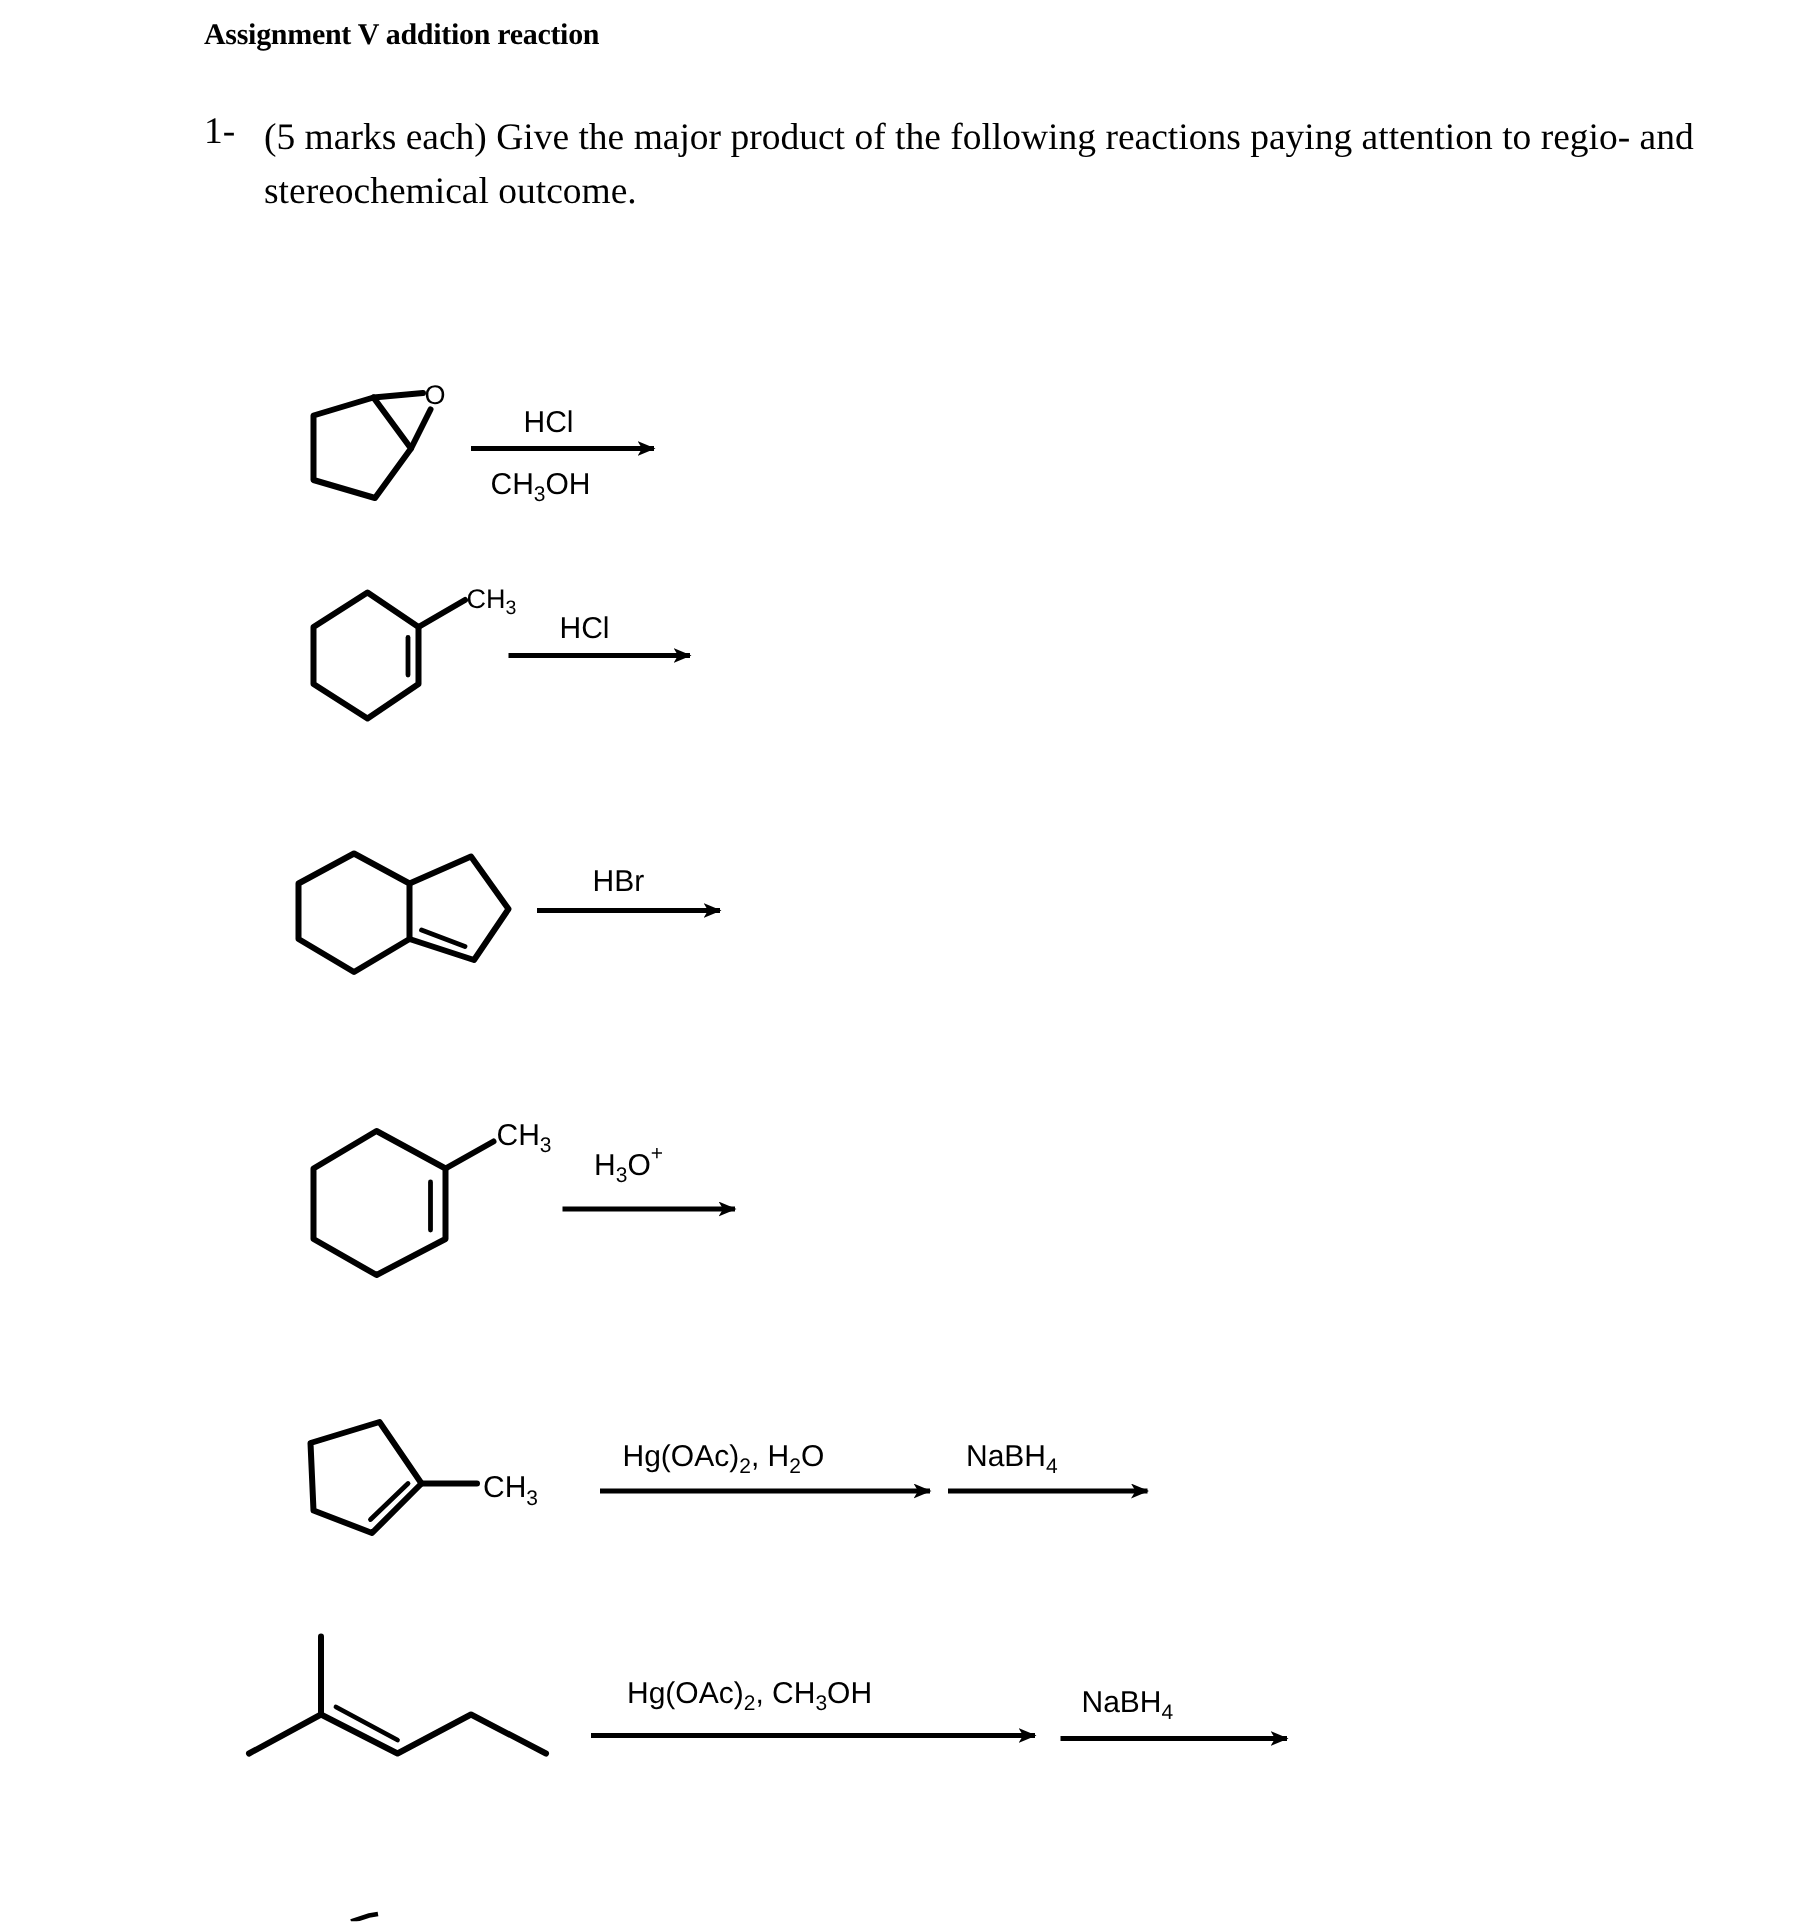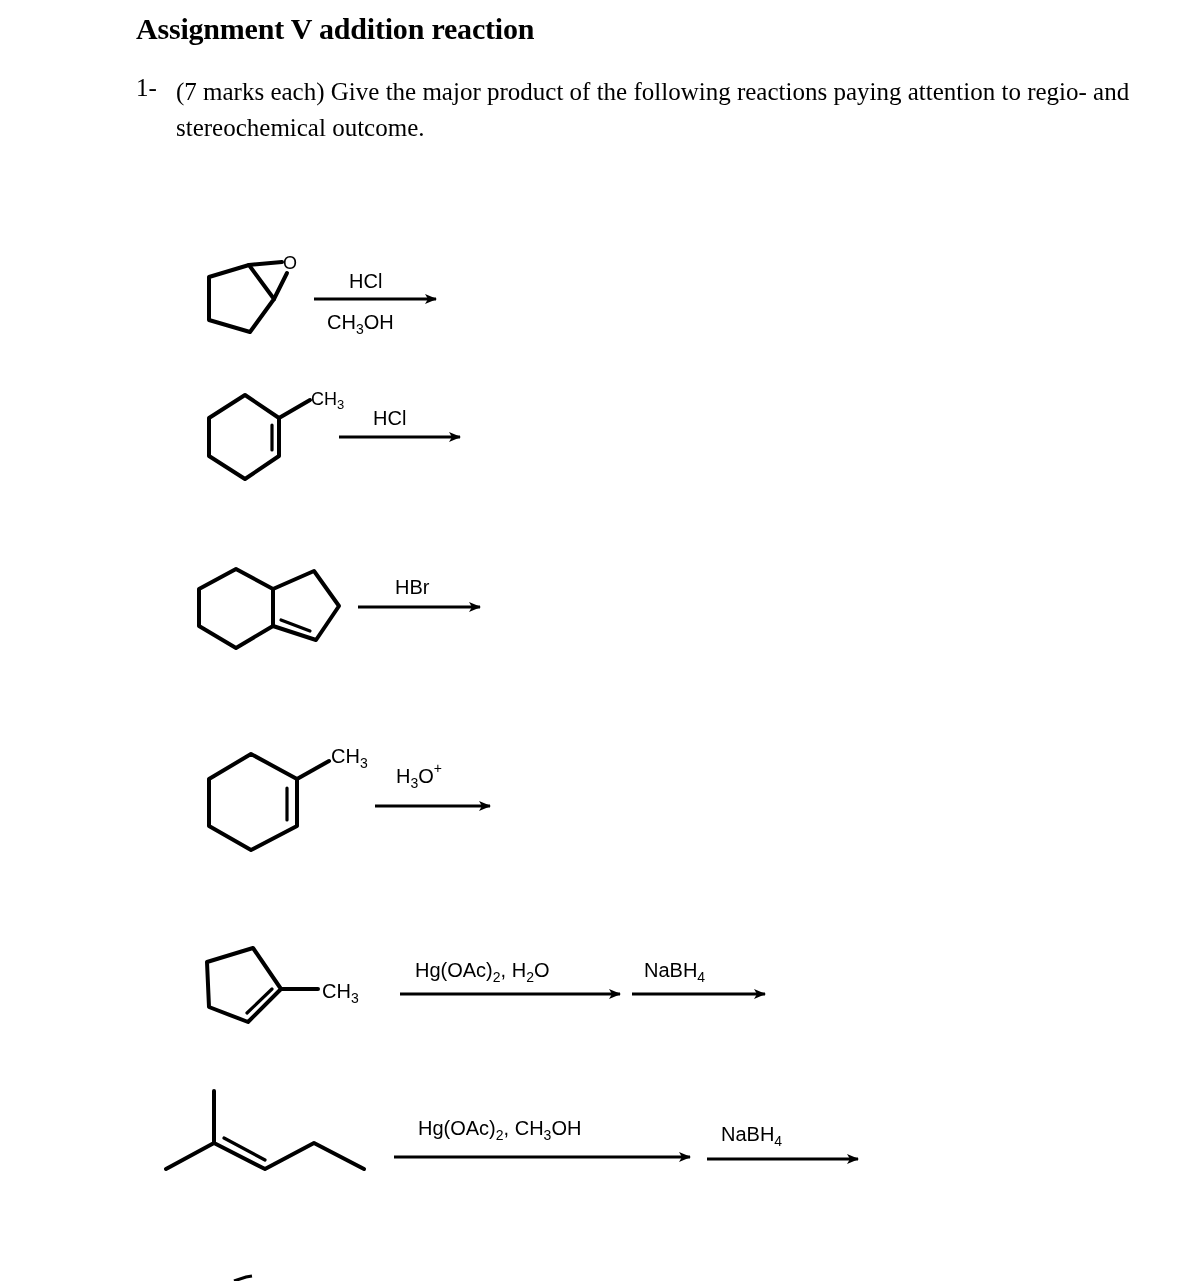--- a/index.html
+++ b/index.html
@@ -1,20 +1,20 @@
 <!DOCTYPE html>
 <html><head>
   <meta charset="utf-8">
   <style>
     html, body { margin: 0; padding: 0; background: #ffffff; }
     body { width: 1200px; height: 1281px; position: relative; overflow: hidden; color: #000; }
     .title {
       position: absolute; left: 136px; top: 12px;
       font-family: "Liberation Serif", "DejaVu Serif", serif;
-      font-weight: bold; font-size: 30px; letter-spacing: -0.2px;
+      font-weight: bold; font-size: 20px; letter-spacing: -0.2px;
     }
     .q-num {
       position: absolute; left: 136px; top: 74px;
       font-family: "Liberation Serif", "DejaVu Serif", serif; font-size: 25px;
     }
     .q-text {
       position: absolute; left: 176px; top: 74px; width: 1000px;
       font-family: "Liberation Serif", "DejaVu Serif", serif; font-size: 25px; line-height: 36px;
     }
     svg.scheme { position: absolute; left: 0; top: 0; }
@@ -22,21 +22,21 @@
     .lbl-sm { font-family: "Liberation Sans", "DejaVu Sans", sans-serif; font-size: 18px; fill: #000; }
     .bond { stroke: #000; stroke-width: 4; fill: none; stroke-linejoin: round; stroke-linecap: round; }
     .dbl { stroke: #000; stroke-width: 3.2; fill: none; stroke-linecap: round; }
     .arrow { stroke: #000; stroke-width: 3.2; }
   </style>
 </head>
 <body>
 
 <div class="title">Assignment V addition reaction</div>
 <div class="q-num">1-</div>
-<div class="q-text">(7 marks each) Give the major product of the following reactions paying attention to regio- and stereochemical outcome.</div>
+<div class="q-text">(5 marks each) Give the major product of the following reactions paying attention to regio- and stereochemical outcome.</div>
 
 <svg class="scheme" width="1200" height="1281" viewBox="0 0 1200 1281" xmlns="http://www.w3.org/2000/svg">
   <defs>
     <marker id="ah" markerWidth="12" markerHeight="10" refX="11" refY="5" orient="auto" markerUnits="userSpaceOnUse">
       <path d="M0,0 L12,5 L0,10 L3,5 Z" fill="#000"></path>
     </marker>
   </defs>
 
   <g>
     <g>

